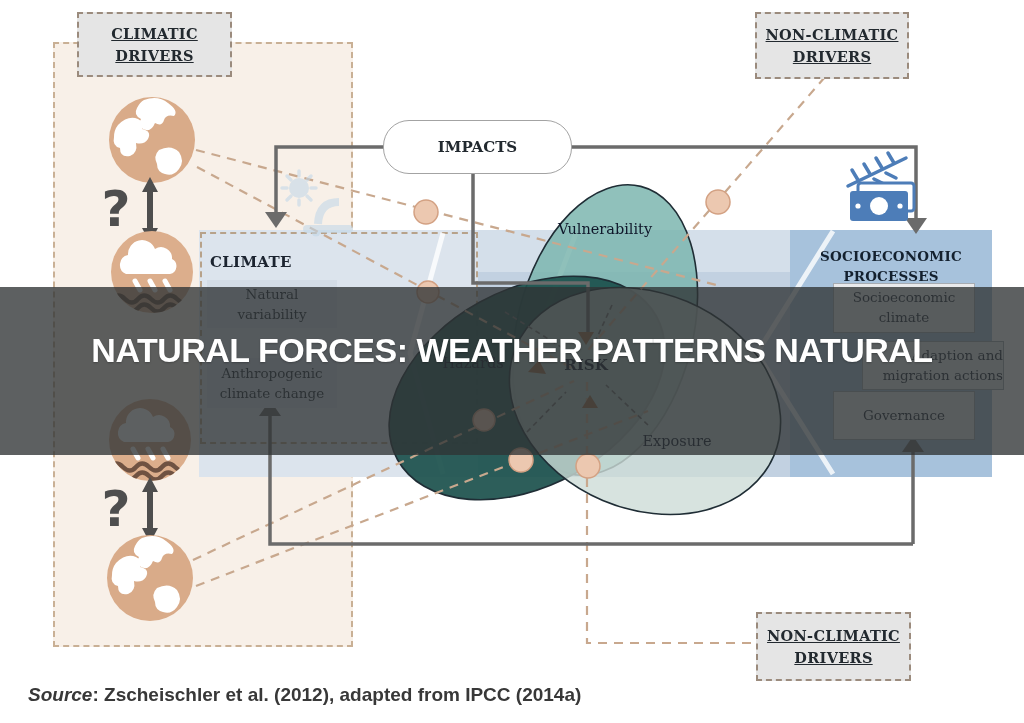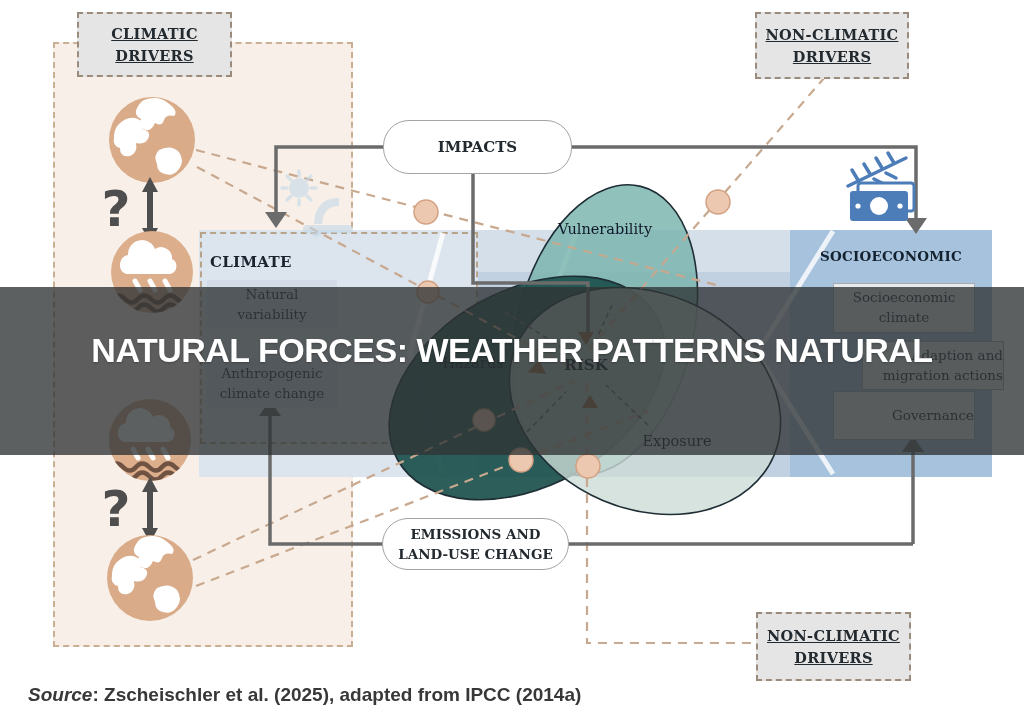--- a/index.html
+++ b/index.html
@@ -226,60 +226,57 @@
     <span class="block">variability</span>
   </div>
 
   <div class="abs innerbox" style="left:207px;top:358px;width:130px;height:50px;">
     <span class="block">Anthropogenic</span>
     <span class="block">climate change</span>
   </div>
 
   <div class="abs stitle" style="left:800px;top:246px;width:182px;">
     <span class="block">SOCIOECONOMIC</span>
+    <span class="block">PROCESSES</span>
   </div>
 
   <div class="abs sobox" style="left:833px;top:283px;width:140px;height:48px;">
     <span class="block">Socioeconomic</span>
     <span class="block">climate</span>
   </div>
   <div class="abs sobox" style="left:862px;top:341px;width:140px;height:47px;align-items:flex-end;">
     <span class="block">Adaption and</span>
     <span class="block">migration actions</span>
   </div>
-  <div class="abs sobox" style="left:833px;top:391px;width:140px;height:47px;align-items:flex-end;">
+  <div class="abs sobox" style="left:833px;top:391px;width:140px;height:47px;">
     <span class="block">Governance</span>
     <span class="block"></span>
   </div>
 
   <div class="abs vlabel" style="left:545px;top:221px;width:120px;">
     <span>Vulnerability</span>
   </div>
   <div class="abs vlabel" style="left:423px;top:355px;width:100px;">
     <span>Hazards</span>
   </div>
   <div class="abs vlabel" style="left:546px;top:356px;width:80px;font-weight:700;font-size:15px;">
     <span>RISK</span>
   </div>
   <div class="abs vlabel" style="left:627px;top:433px;width:100px;">
     <span>Exposure</span>
   </div>
 
-  <div class="abs pill" style="left:382px;top:518px;width:185px;height:50px;font-size:13.5px;line-height:1.5;">
-    <span class="block">EMISSIONS AND</span>
-    <span class="block">LAND-USE CHANGE</span>
-  </div>
 
   <div class="abs dashbox" style="left:756px;top:612px;width:151px;height:65px;">
     <span class="block">NON-CLIMATIC</span>
     <span class="block">DRIVERS</span>
   </div>
 
   <div class="abs overlay"></div>
   <div class="abs t1">
     <span>NATURAL FORCES: WEATHER PATTERNS NATURAL</span>
   </div>
 
   <div class="abs source">
-    <span class="it">Source</span><span>: Zscheischler et al. (2025), adapted from IPCC (2014a)</span>
+    <span class="it">Source</span><span>: Zscheischler et al. (2012), adapted from IPCC (2014a)</span>
   </div>
 
 </div>
 
 </body></html>

